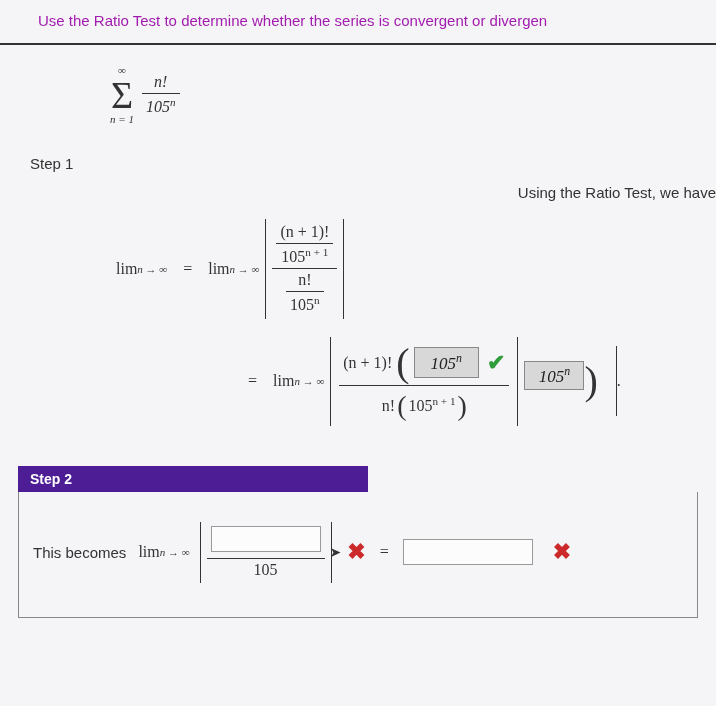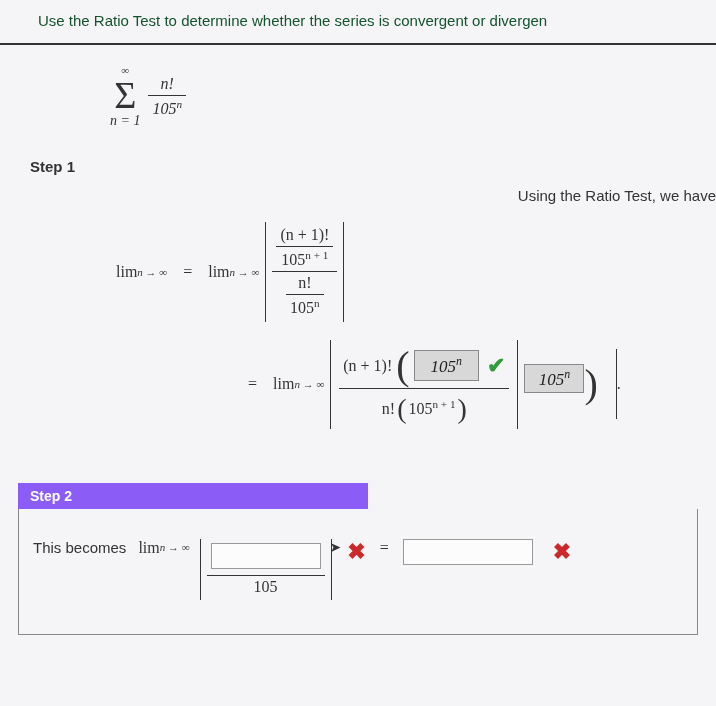--- a/index.html
+++ b/index.html
@@ -13,55 +13,55 @@
     overflow: hidden;
     color: #333;
   }
   .page {
     background: #f5f5f7;
     padding: 12px 0 0 0;
     height: 100%;
   }
   .question {
     font-size: 15px;
-    color: #14532d;
+    color: #a21caf;
     padding: 0 0 14px 38px;
     border-bottom: 2px solid #333;
   }
   .series-eq {
     margin: 20px 0 20px 110px;
     display: flex;
     align-items: center;
     font-size: 16px;
     font-style: italic;
     font-family: "Times New Roman", serif;
   }
   .sigma-block {
     display: inline-flex;
     flex-direction: column;
     align-items: center;
     line-height: 1;
     margin-right: 8px;
   }
   .sigma-top { font-size: 11px; font-style: normal; }
   .sigma-sym { font-size: 38px; font-style: normal; }
-  .sigma-bot { font-size: 14px; font-style: italic; }
+  .sigma-bot { font-size: 11px; font-style: italic; }
   .frac {
     display: inline-flex;
     flex-direction: column;
     align-items: center;
     font-family: "Times New Roman", serif;
   }
   .frac .num { padding: 0 4px 2px; }
   .frac .bar { border-top: 1.5px solid #333; align-self: stretch; }
   .frac .den { padding: 2px 4px 0; }
   sup { font-size: 0.7em; }
   sub { font-size: 0.7em; }
   .step-label {
-    font-weight: bold;
+    font-weight: normal;
     font-size: 15px;
     margin: 30px 13px 12px 30px;
   }
   .step-text {
     font-size: 15px;
     margin: 0 0 18px 30px;
     text-align: right;
   }
   .eq-row {
     display: flex;
@@ -109,36 +109,36 @@
     border: 1px solid #999;
     min-width: 110px;
     height: 26px;
     padding: 2px;
   }
   .check { color: #2e9d3a; font-size: 22px; font-weight: bold; margin-left: 4px; }
   .cross { color: #cc2a2a; font-size: 22px; font-weight: bold; margin-left: 6px; }
   .paren { font-size: 40px; font-family: "Times New Roman", serif; line-height: 1; }
   .paren.sm { font-size: 28px; }
   .step2-bar {
-    background: #8b5cf6;
+    background: #4c1d95;
     color: #fff;
     font-weight: bold;
     font-size: 14px;
     padding: 5px 12px;
     width: 350px;
-    margin-top: 54px;
+    margin-top: 40px;
     margin-left: 18px;
   }
   .step2-content {
     border: 1px solid #888;
     border-top: none;
     margin: 0 18px 0 18px;
     padding: 30px 14px 34px;
     display: flex;
-    align-items: flex-start;
+    align-items: center;
     font-family: "Times New Roman", serif;
     font-size: 16px;
   }
 </style>
 </head>
 <body>
 
 <div class="page">
 
   <div class="question">Use the Ratio Test to determine whether the series is convergent or divergen</div>

